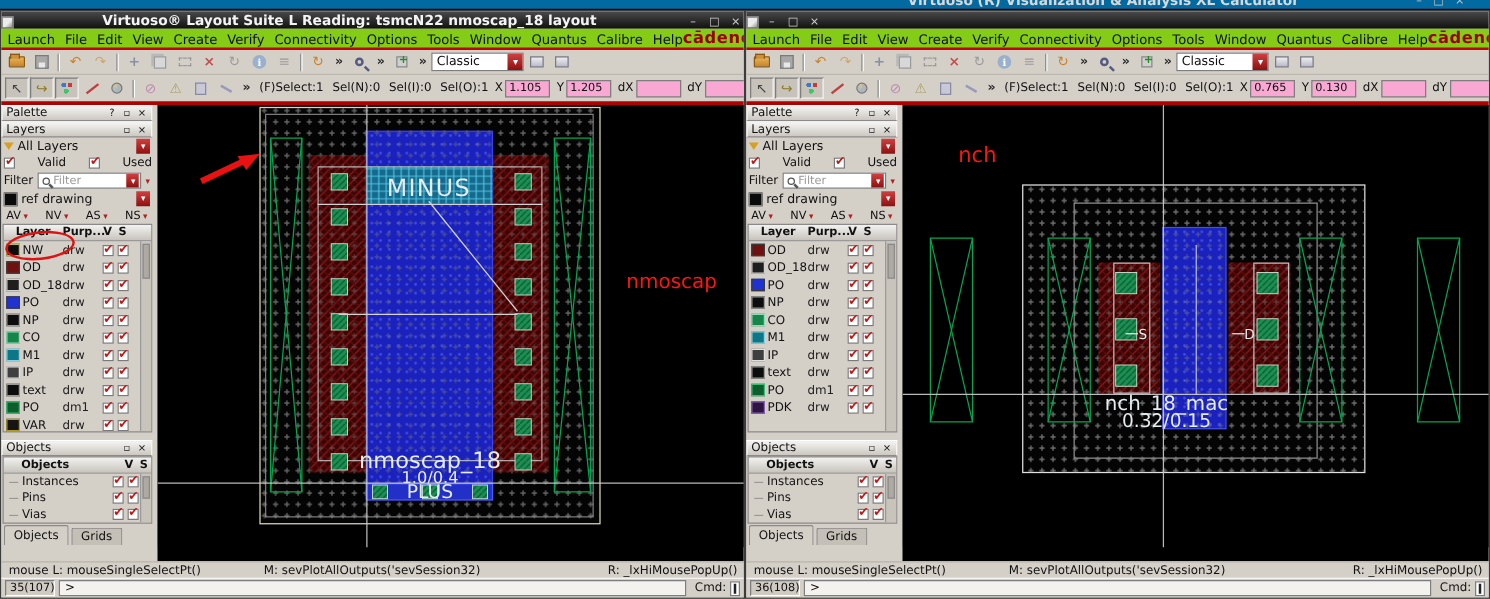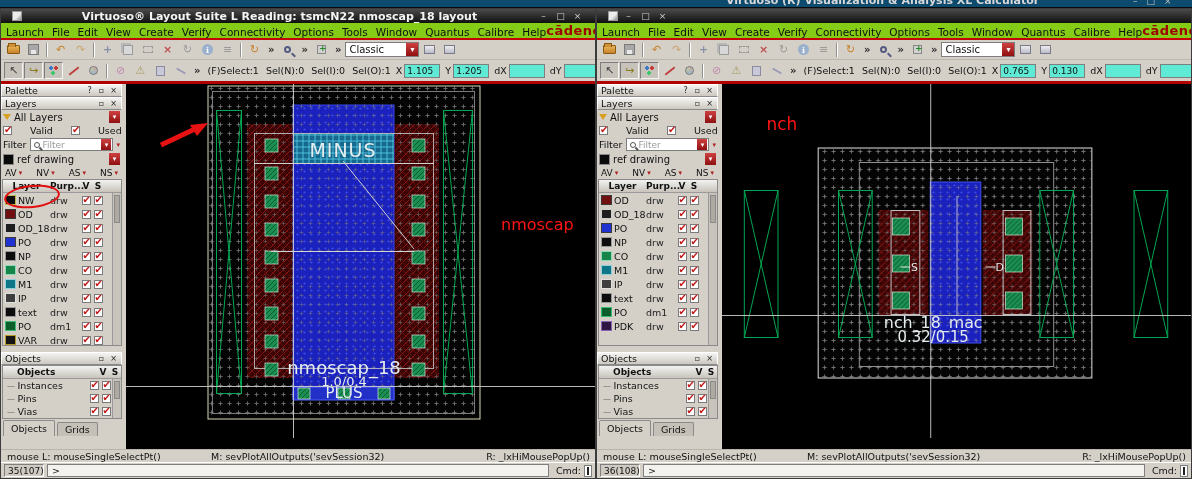--- a/index.html
+++ b/index.html
@@ -1,25 +1,25 @@
 <!DOCTYPE html>
 <html><head>
 <meta charset="utf-8">
 <style>
 *{margin:0;padding:0;box-sizing:border-box;font-family:"DejaVu Sans","Liberation Sans",sans-serif}
 html,body{width:1192px;height:479px;background:#000;overflow:hidden}
 .screen{position:absolute;inset:0;width:1192px;height:479px}
 
-.topstrip{position:absolute;left:0;top:0;width:1192px;height:8px;background:#0c4a6e;overflow:hidden;border-bottom:1px solid #0a0a0a}
+.topstrip{position:absolute;left:0;top:0;width:1192px;height:8px;background:#0369a1;overflow:hidden;border-bottom:1px solid #0a0a0a}
 .bg-title{position:absolute;left:726px;top:-6px;font-size:11px;font-weight:bold;color:#d8d8d8;white-space:nowrap}
 .bg-controls{position:absolute;left:1133px;top:-4px;display:flex;gap:9px;color:#c0c0c0;font-size:9px}
 
 .vwin{position:absolute;top:8px;width:596px;height:471px;background:#d4d0c8;border:1px solid #3c3c3c;display:flex;flex-direction:column;overflow:hidden}
 #win-left{left:0}#win-right{left:596px}
-.titlebar{height:14px;flex:0 0 14px;background:linear-gradient(#4a4a4a,#101010);display:flex;align-items:center;padding:0 11px;gap:4px}
+.titlebar{height:14px;flex:0 0 14px;background:linear-gradient(#4a4a4a,#101010);display:flex;align-items:flex-end;padding:0 0;gap:4px}
 .appicon{width:10px;height:10px;background:linear-gradient(135deg,#ececec 55%,#8a8a8a);border:1px solid #9a9a9a;flex:0 0 10px}
 .wtitle{flex:1;text-align:center;color:#f4f4f4;font-size:11px;font-weight:bold;line-height:13px;white-space:nowrap;overflow:hidden}
 .wbtn{color:#cccccc;font-size:9px;width:13px;text-align:center}
 .menubar{height:17px;flex:0 0 17px;background:#84cc16;display:flex;align-items:flex-end;padding:0 5px;border-bottom:2px solid #c40000}
 .menus{display:flex;gap:8px}
 .mi{font-size:10.5px;color:#101010;white-space:nowrap}
 .logo{margin-left:auto;color:#9e0000;font-weight:bold;font-size:13px;letter-spacing:.5px}
 
 .tb{display:flex;align-items:center;background:#d4d0c8;padding:0 3px;gap:1px}
 .tb1{height:20px;flex:0 0 20px;border-bottom:1px solid #bcb8b0}
@@ -44,21 +44,21 @@
 .i-tree{width:9px;height:9px;position:relative;background:radial-gradient(circle at 2px 2px,#3a7ac8 2px,transparent 2px),radial-gradient(circle at 7px 2px,#c83a3a 2px,transparent 2px),radial-gradient(circle at 4px 7px,#3ac86a 2px,transparent 2px)}
 .i-ruler{width:12px;height:2px;background:#c04040;transform:rotate(-38deg)}
 .i-pick{width:9px;height:9px;border-radius:50%;border:1px solid #777;background:conic-gradient(#c8b0a0,#a0b8c8,#c8c8a0)}
 .i-plot{width:9px;height:10px;border:1px solid #8a8aa0;background:#c8c8d8}
 .i-probe{width:10px;height:2px;background:#9a9ab8;transform:rotate(30deg)}
 .combo{display:flex;align-items:center;height:15px;border:1px solid #7e7e7e;background:#fff;width:74px;font-size:10px;padding-left:3px;flex:0 0 74px}
 .combo .cval{color:#111}
 .combo .dd{margin-left:auto;width:12px;height:13px;background:linear-gradient(#d04040,#8e1010);color:#fff;display:flex;align-items:center;justify-content:center;font-size:8px}
 .selfields{display:flex;gap:7px;font-size:9.5px;color:#111;margin-left:3px;white-space:nowrap}
 .coord{display:flex;align-items:center;gap:2px;font-size:9.5px;margin-left:4px;color:#111}
-.tin{width:36px;height:14px;border:1px solid #7e7e7e;font-size:9px;padding:0 2px;background:#5eead4;color:#111}
+.tin{width:36px;height:14px;border:1px solid #7e7e7e;font-size:9px;padding:0 2px;background:#f9a8d4;color:#111}
 .redband{height:3px;flex:0 0 3px;background:#b00000}
 
 .main{flex:1 1 auto;display:flex;background:#d4d0c8;position:relative;min-height:0}
 .palette{width:121px;flex:0 0 121px;display:flex;flex-direction:column;font-size:10px;overflow:hidden}
 .phead{height:13px;flex:0 0 13px;display:flex;align-items:center;background:linear-gradient(#f4f4f2,#ccc8c0);border:1px solid #fff;border-bottom:1px solid #8a8a8a;font-weight:normal;font-size:9.5px;padding:0 3px;gap:3px;color:#111}
 .phead .sp{flex:1}
 .pico{font-size:8px;color:#222;width:9px;text-align:center}
 .prow{display:flex;align-items:center;padding:0 2px;gap:3px;color:#111}
 .r-all{height:14px;flex:0 0 14px}
 .funnel{width:0;height:0;border-left:4px solid transparent;border-right:4px solid transparent;border-top:6px solid #d8a020}

